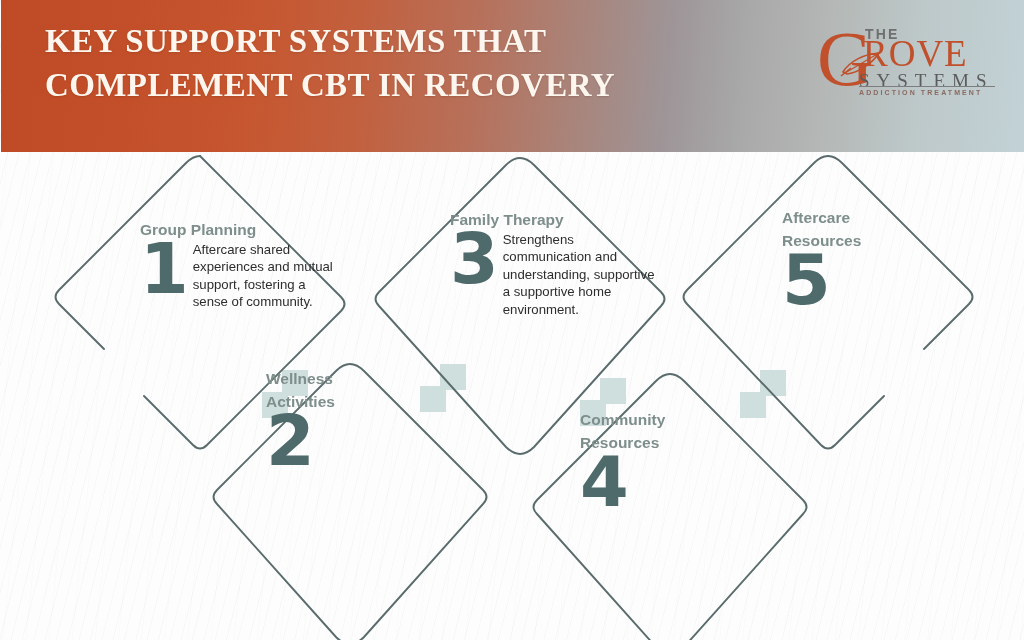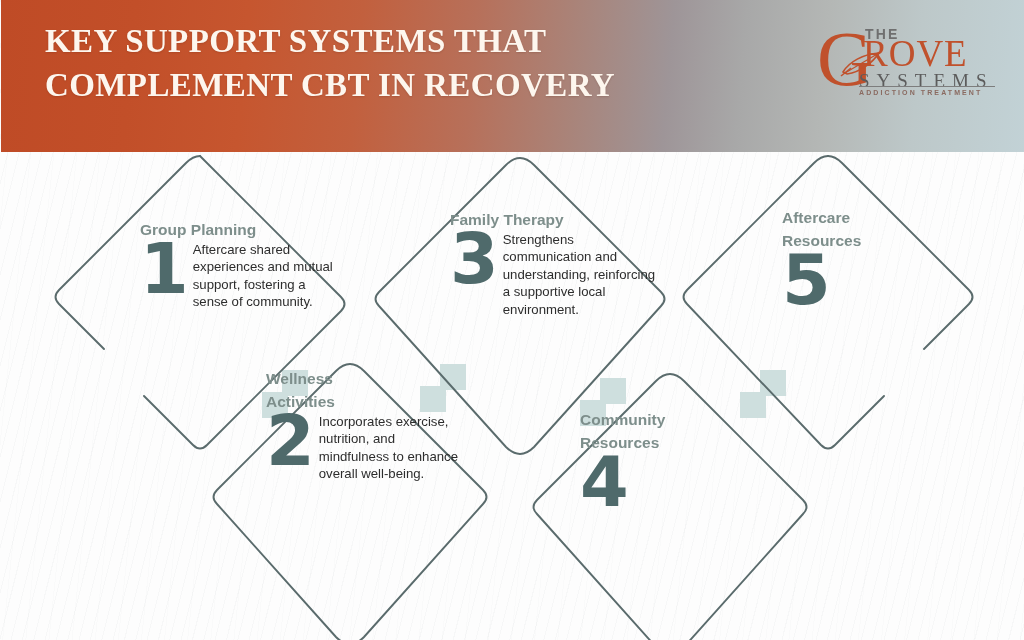--- a/index.html
+++ b/index.html
@@ -248,42 +248,41 @@
   <div class="diamond-card" id="card-2">
     <svg class="diamond-shape" viewBox="0 0 292 292">
       <path d="M146 6 Q139 6 132 13 L13 132 Q6 139 13 146 L132 279 Q139 286 146 286
                Q153 286 160 279 L279 146 Q286 139 279 132 L160 13 Q153 6 146 6 Z" fill="none" stroke="#5a6b6c" stroke-width="1.9" stroke-linecap="round" stroke-linejoin="round"></path>
     </svg>
     <div class="card-content" id="content-2">
       <div class="card-title">Wellness
 Activities</div>
       <div class="card-body-row">
         <div class="card-number">2</div>
-        <div class="card-desc">Incorporates exercise, nutrition, and mindfulness to enhance overall well-being.</div>
       </div>
     </div>
   </div>
 
   <div class="notch" style="left:420px; top:364px; width:48px; height:48px;">
     <svg width="48" height="48" viewBox="0 0 48 48">
       <rect x="0" y="22" width="26" height="26" fill="#cedfde"></rect>
       <rect x="20" y="0" width="26" height="26" fill="#cedfde"></rect>
     </svg>
   </div>
 
   <div class="diamond-card" id="card-3">
     <svg class="diamond-shape" viewBox="0 0 312 312">
       <path d="M156 8 Q149 8 142 15 L15 142 Q8 149 15 156 L142 297 Q149 304 156 304
                Q163 304 170 297 L297 156 Q304 149 297 142 L170 15 Q163 8 156 8 Z" fill="none" stroke="#5a6b6c" stroke-width="1.9" stroke-linecap="round" stroke-linejoin="round"></path>
     </svg>
     <div class="card-content" id="content-3">
       <div class="card-title">Family Therapy</div>
       <div class="card-body-row">
         <div class="card-number">3</div>
-        <div class="card-desc">Strengthens communication and understanding, reinforcing a supportive local environment.</div>
+        <div class="card-desc">Strengthens communication and understanding, supportive a supportive home environment.</div>
       </div>
     </div>
   </div>
 
   <div class="notch" style="left:580px; top:378px; width:48px; height:48px;">
     <svg width="48" height="48" viewBox="0 0 48 48">
       <rect x="0" y="22" width="26" height="26" fill="#cedfde"></rect>
       <rect x="20" y="0" width="26" height="26" fill="#cedfde"></rect>
     </svg>
   </div>

